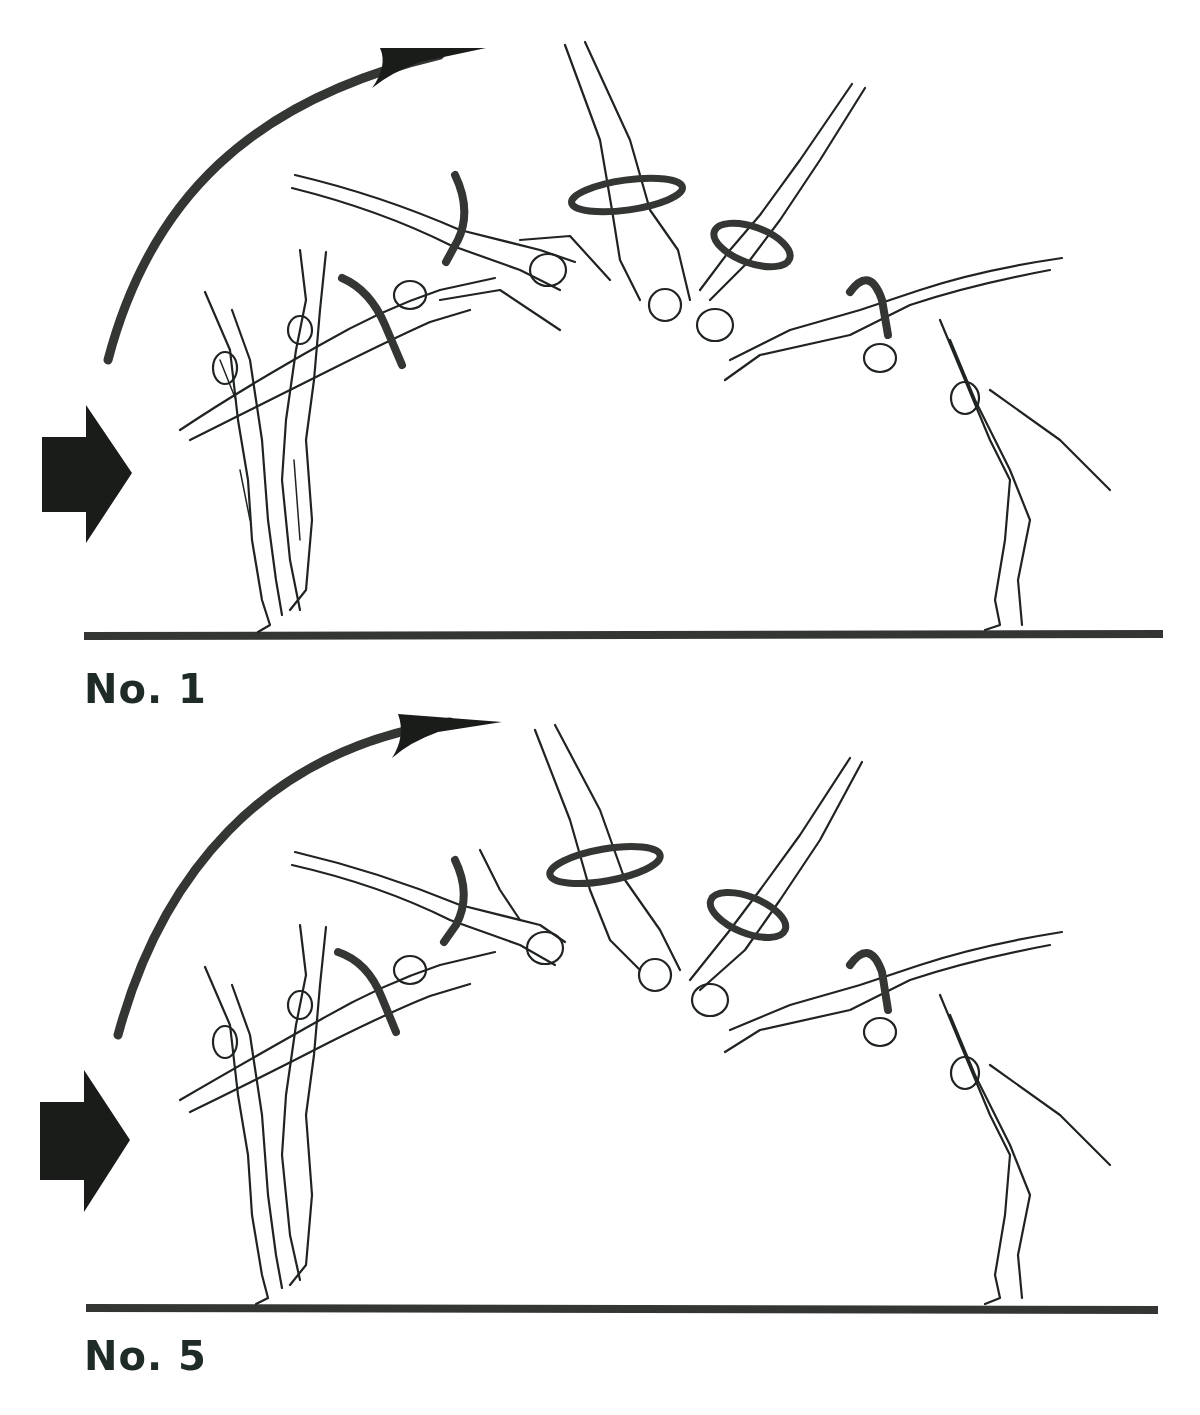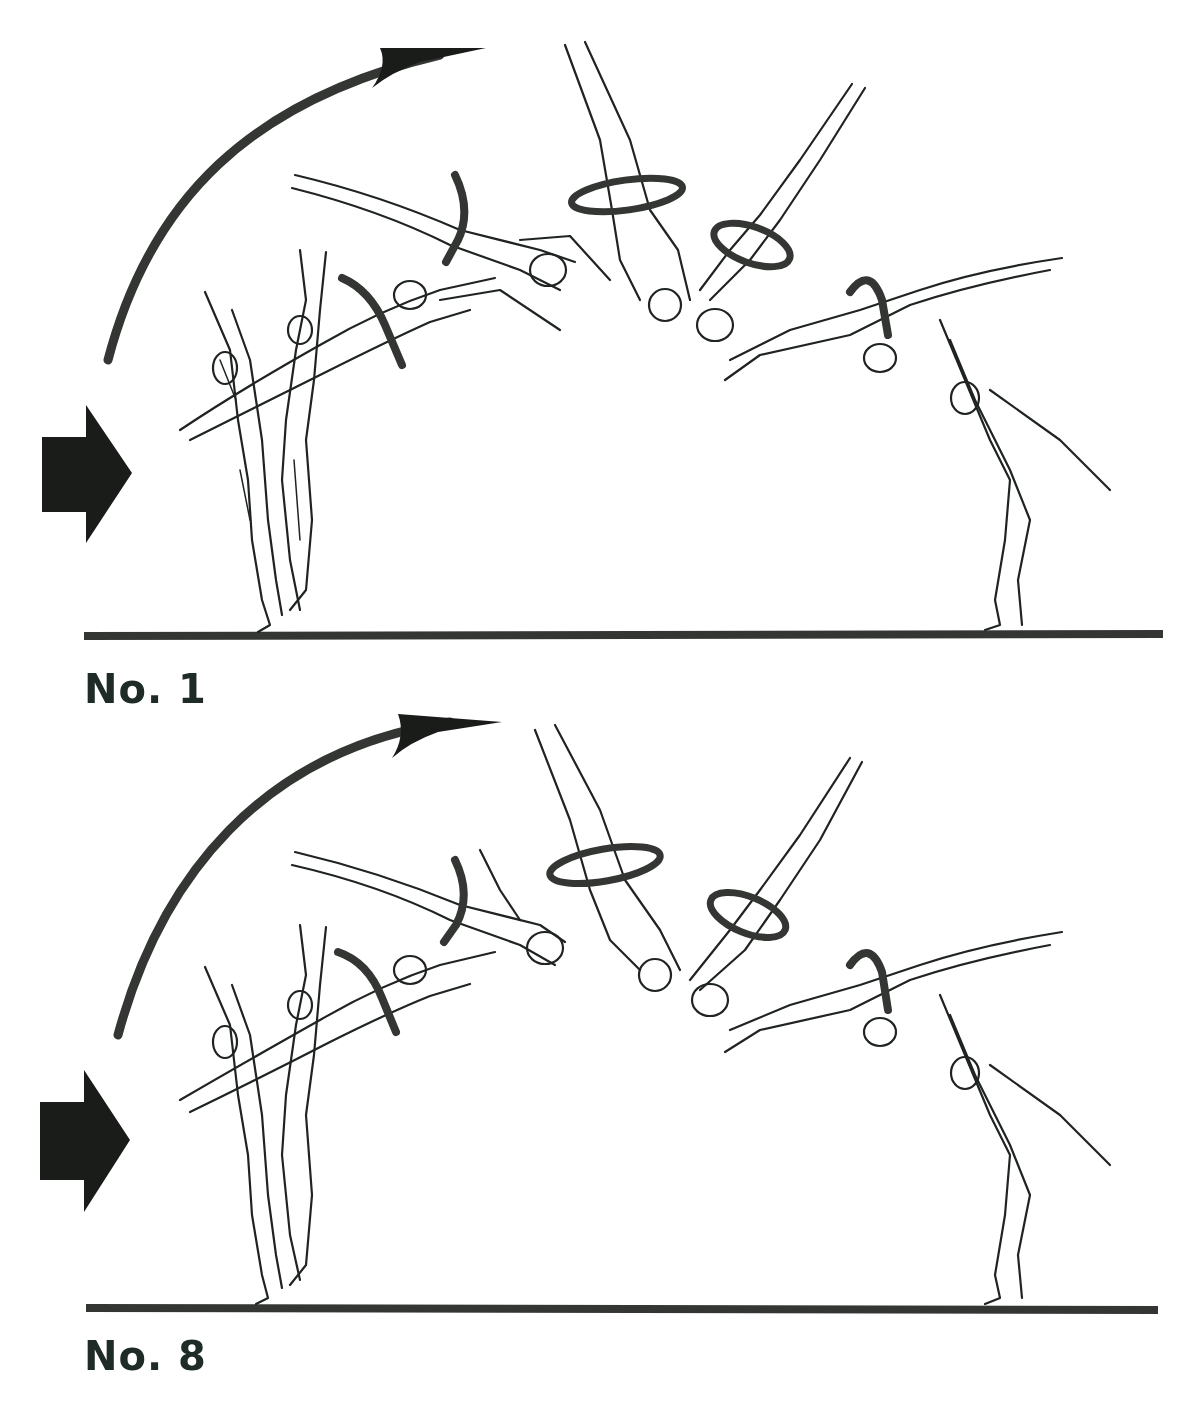--- a/index.html
+++ b/index.html
@@ -139,14 +139,14 @@
       <ellipse class="ink" cx="965" cy="393" rx="14" ry="16"></ellipse>
     </g>
     <g>
       <path class="bold" stroke-width="8" d="M338 272 Q368 282 382 318 L396 352"></path>
       <path class="bold" stroke-width="8" d="M455 180 Q472 215 456 245 L444 262"></path>
       <ellipse class="bold" stroke-width="7" cx="605" cy="185" rx="56" ry="16" transform="rotate(-10 605 185)"></ellipse>
       <ellipse class="bold" stroke-width="7" cx="748" cy="235" rx="40" ry="18" transform="rotate(22 748 235)"></ellipse>
       <path class="bold" stroke-width="8" d="M850 285 Q870 258 882 292 L888 330"></path>
     </g>
   </svg>
-  <div class="panel-label" style="top:653px;">No. 8</div>
+  <div class="panel-label" style="top:653px;">No. 5</div>
 </div>
 
 </body></html>

